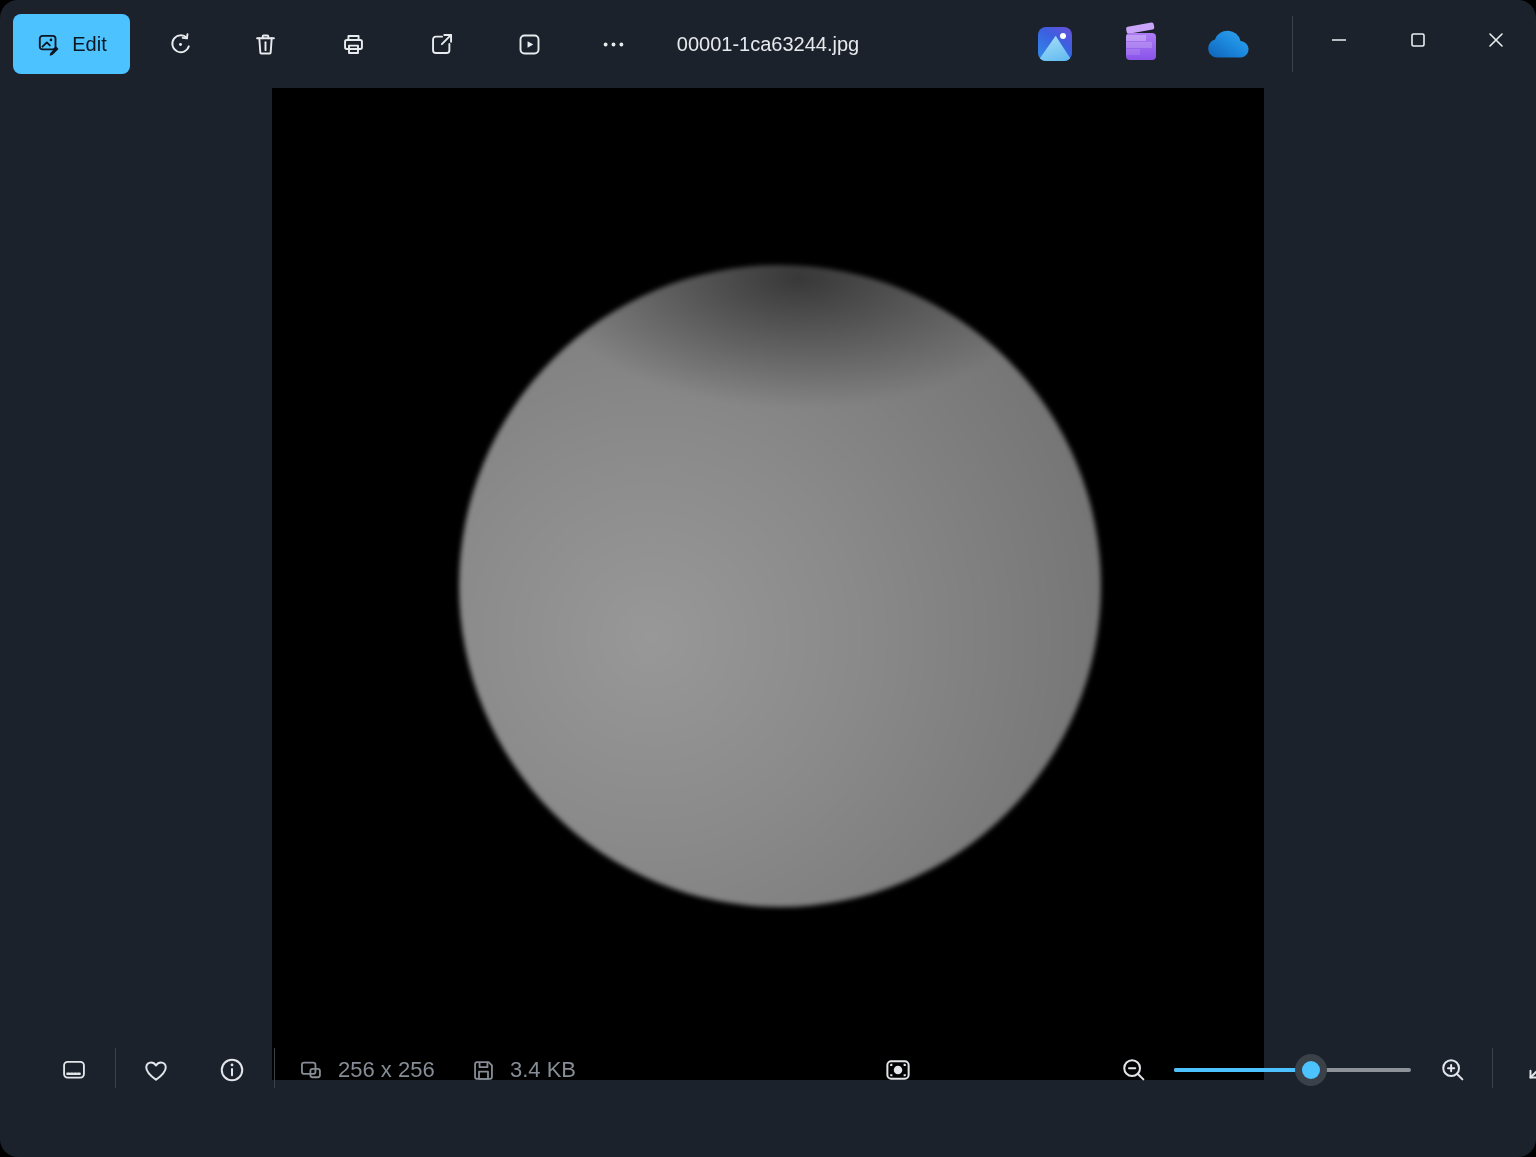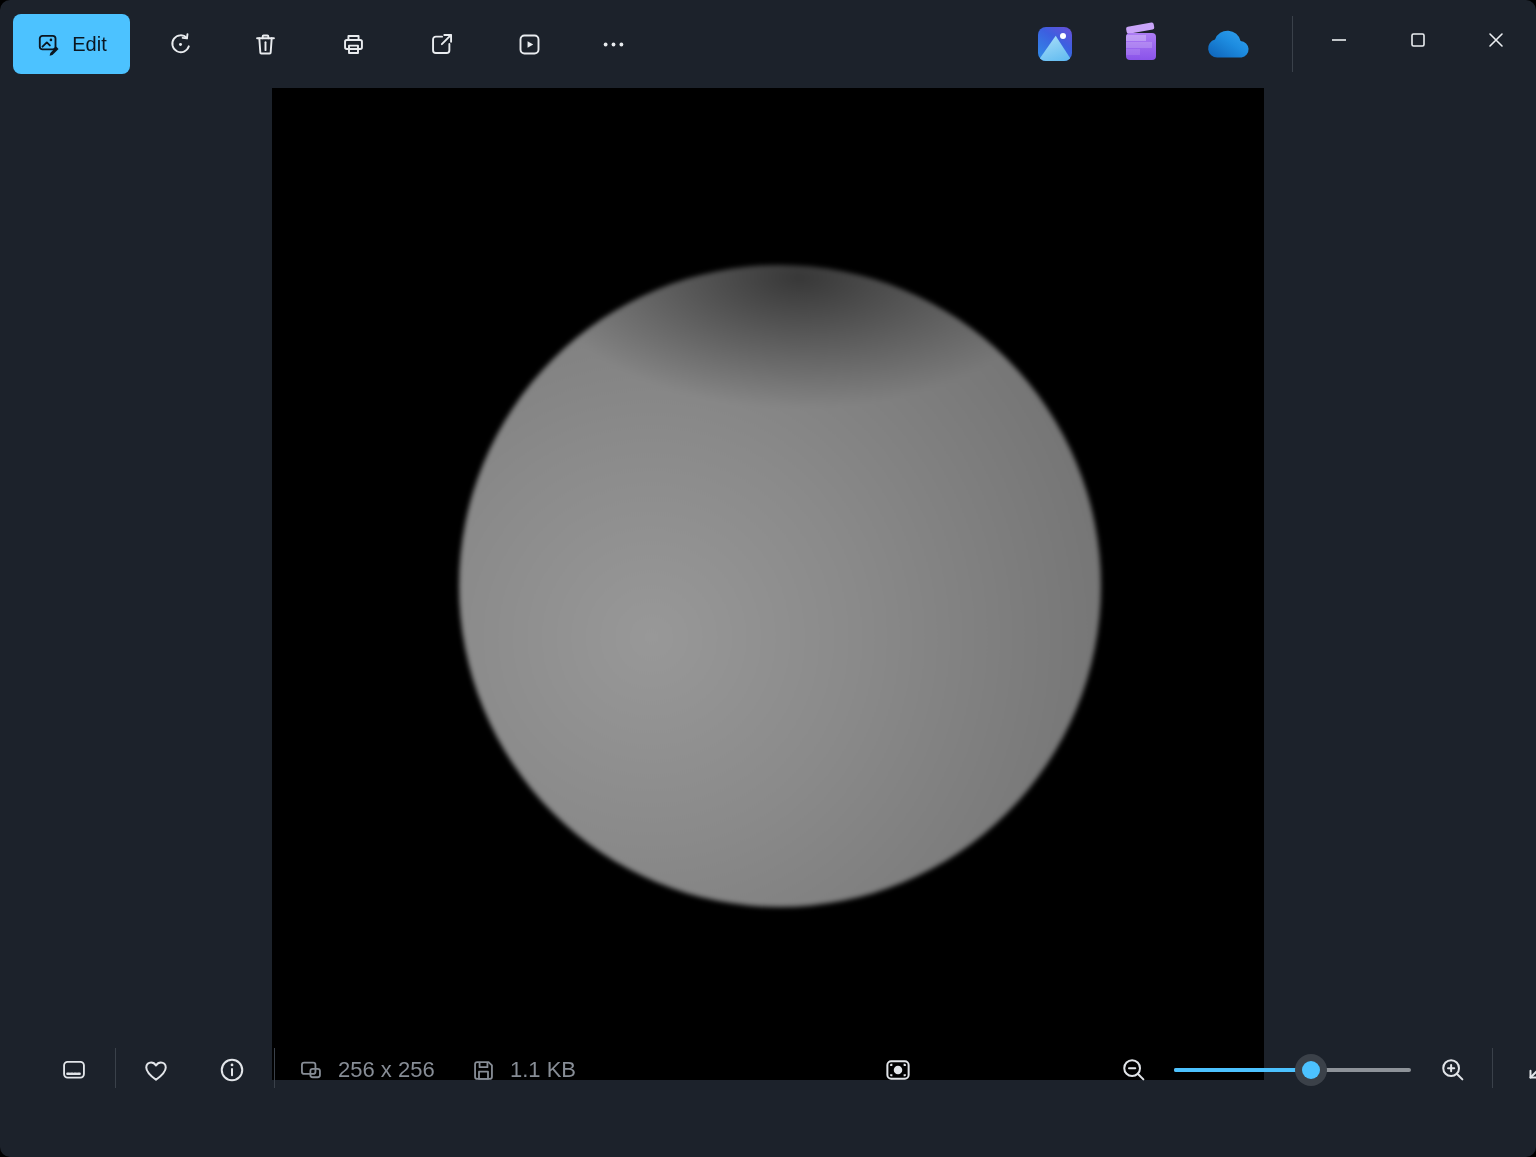--- a/index.html
+++ b/index.html
@@ -1,19 +1,19 @@
 <!DOCTYPE html>
 <html><head>
 <meta charset="utf-8">
 <style>
   html,body{margin:0;padding:0;background:#000;}
   *{box-sizing:border-box;}
   .window{
     position:relative;width:1536px;height:1157px;
-    background:#1c222b;border-radius:10px;overflow:hidden;
+    background:#1c222b;border-radius:18px;overflow:hidden;
     font-family:"Liberation Sans", sans-serif;
     -webkit-font-smoothing:antialiased;
   }
   
   .titlebar{position:absolute;left:0;top:0;width:1536px;height:88px;}
   .edit-btn{
     position:absolute;left:13px;top:14px;width:117px;height:60px;
     background:#4cc2ff;border-radius:8px;border:none;cursor:pointer;
     display:flex;align-items:center;justify-content:center;gap:10px;
     color:#0b1620;font-size:20px;font-family:inherit;
@@ -163,20 +163,21 @@
     <button class="iconbtn" style="left:589px">
       <span>
         <svg width="27" height="27" viewBox="0 0 24 24" fill="currentColor">
           <circle cx="5" cy="12" r="1.7"></circle>
             <circle cx="12" cy="12" r="1.7"></circle>
             <circle cx="19" cy="12" r="1.7"></circle>
         </svg>
       </span>
     </button>
 
+    <div class="filename">00001-1ca63244.jpg</div>
 
     <button class="appbtn" style="left:1033px">
       <span class="photos-ic">
         <span class="mtn"></span>
           <span class="dot"></span>
       </span>
     </button>
 
     <button class="appbtn" style="left:1119px">
       <span class="clip-ic">
@@ -277,21 +278,21 @@
     </div>
 
     <div class="meta" style="left:434px">
       <span>
         <svg width="27" height="27" viewBox="0 0 24 24" fill="none" stroke="currentColor" stroke-width="1.6" stroke-linejoin="round">
           <path d="M4.5 6.5a2 2 0 0 1 2-2h10l3 3v10a2 2 0 0 1-2 2h-11a2 2 0 0 1-2-2z"></path>
           <path d="M8.5 4.5v4.5h7V4.5"></path>
           <rect x="8" y="13" width="8" height="6.5"></rect>
         </svg>
       </span>
-      <span>1.1 KB</span>
+      <span>3.4 KB</span>
     </div>
 
     <button class="sbtn" style="left:838px">
       <span>
         <svg width="30" height="30" viewBox="0 0 24 24" fill="none" stroke="currentColor" stroke-width="1.6" stroke-linejoin="round">
           <rect x="3.5" y="5" width="17" height="14" rx="3"></rect>
           <circle cx="12" cy="12" r="3.4" fill="currentColor" stroke="none"></circle>
           <path d="M6.5 8.7v-.9h1M17.5 8.7v-.9h-1M6.5 15.3v.9h1M17.5 15.3v.9h-1"></path>
         </svg>
       </span>

